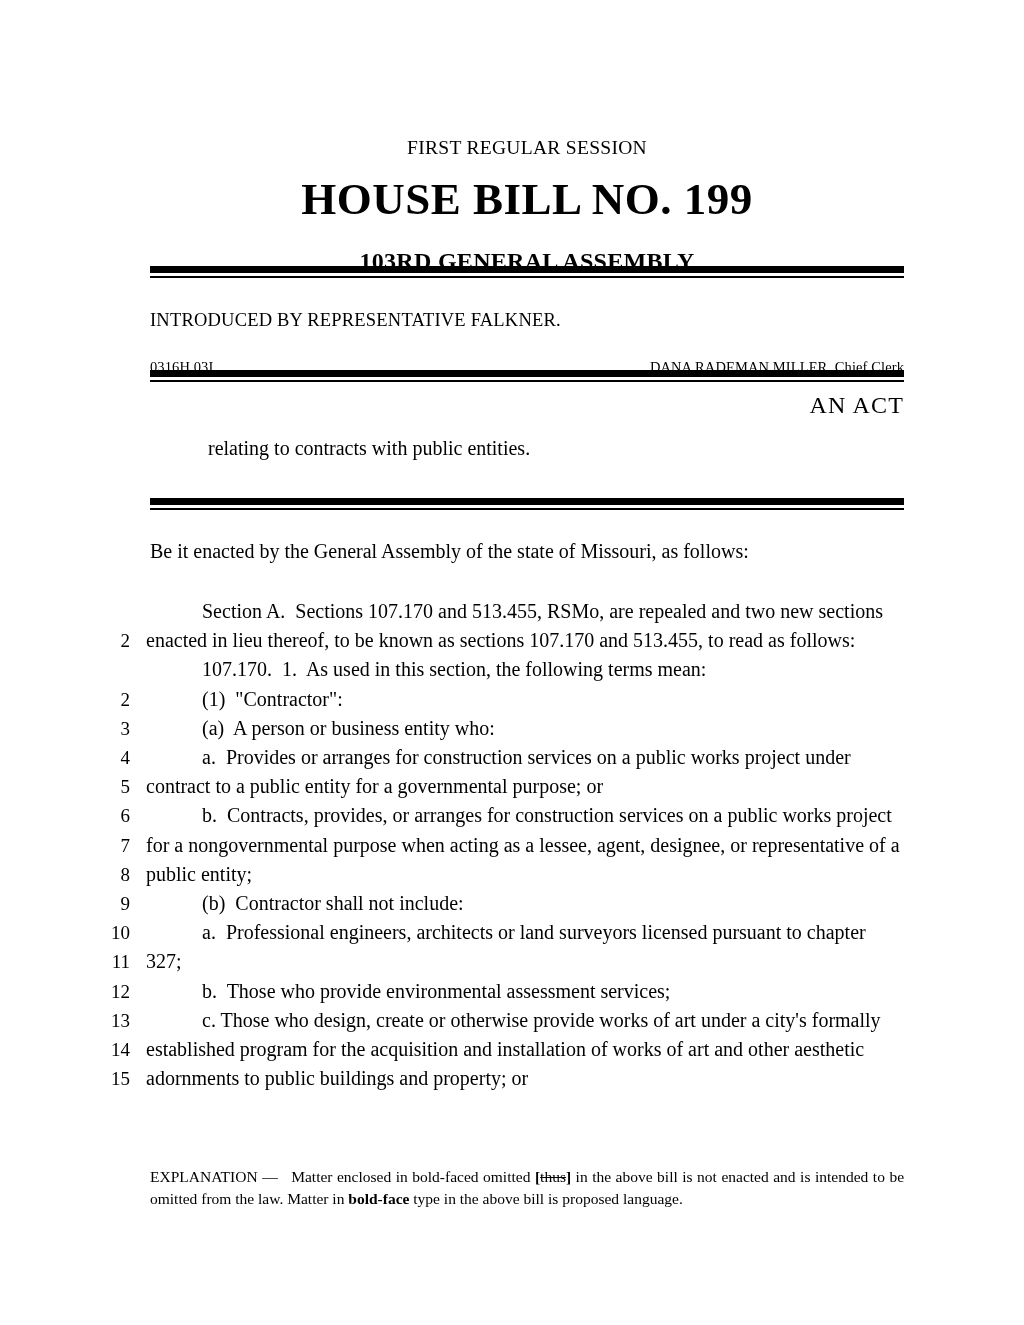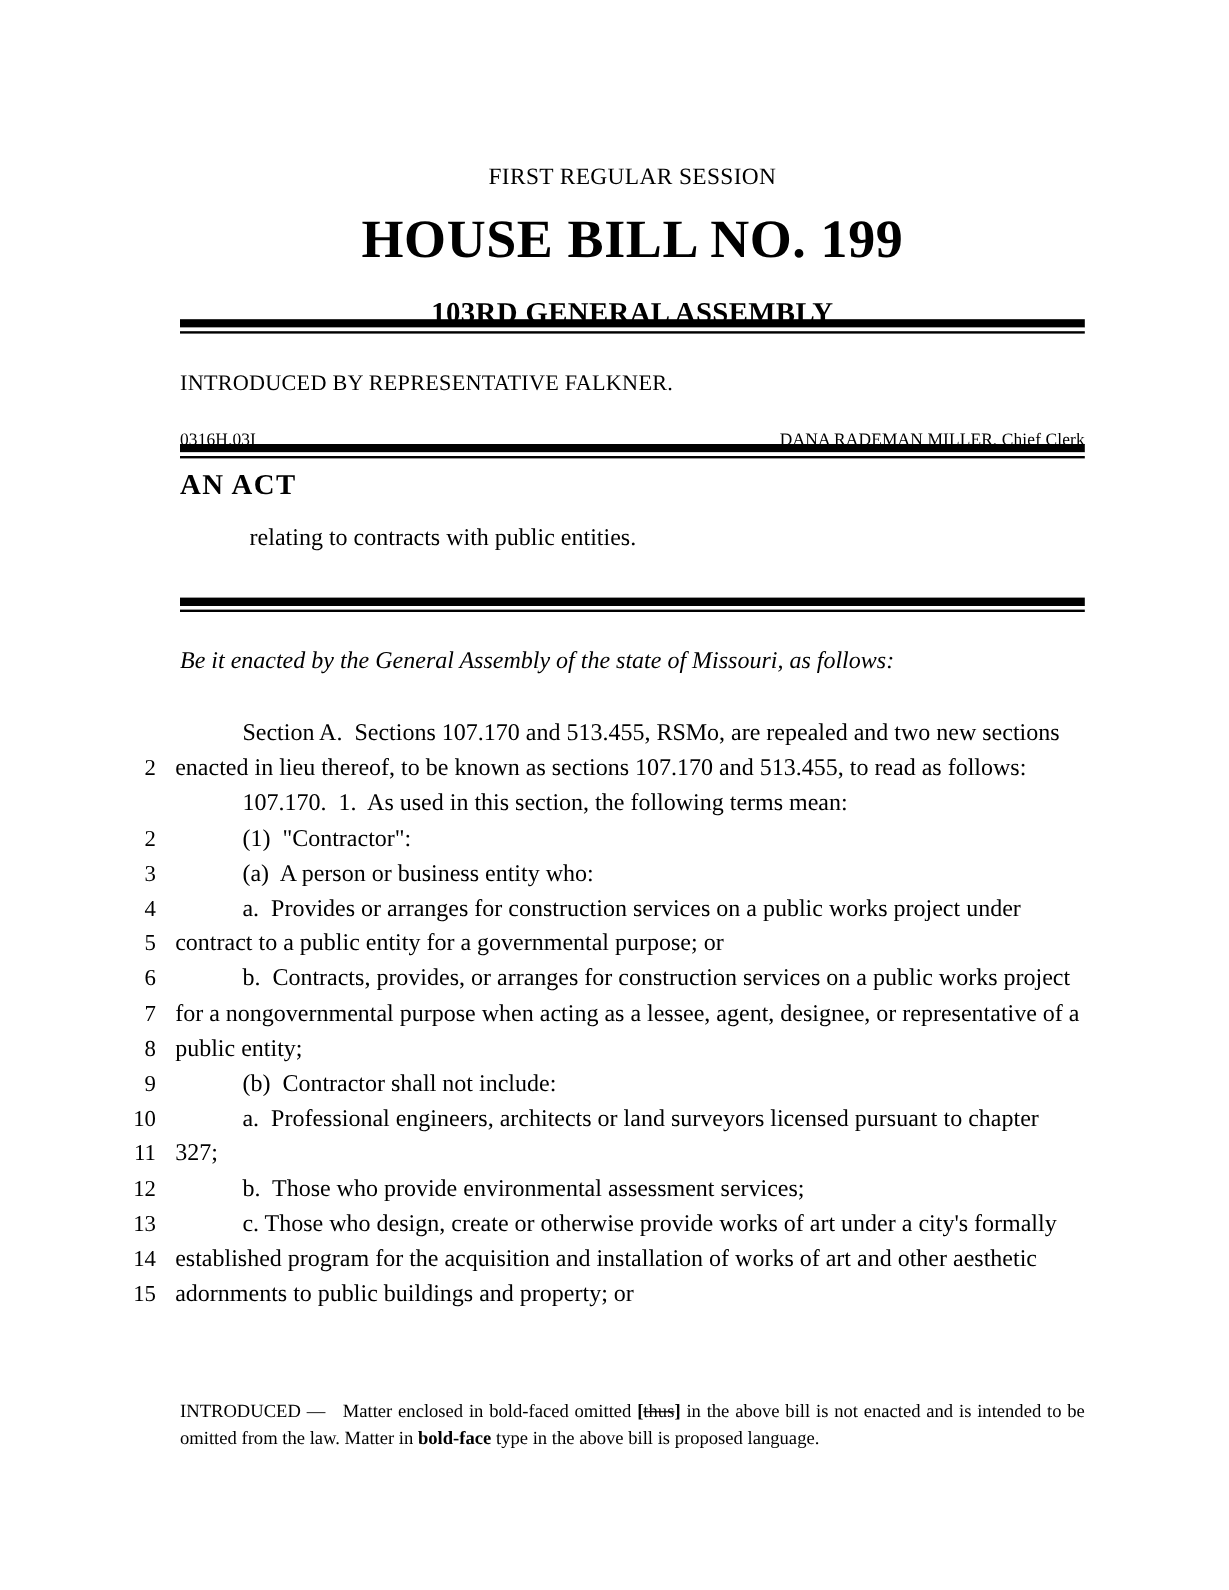--- a/index.html
+++ b/index.html
@@ -102,23 +102,23 @@
   }
   .credit-row .doc-id { letter-spacing: 0.1px; }
   .credit-row .clerk  { letter-spacing: 0.1px; }
 
   
   .an-act {
     position: absolute;
     left: 150px;
     top: 392px;
     width: 754px;
-    text-align: left;
+    text-align: right;
     font-size: 24px;
-    font-weight: bold;
+    font-weight: normal;
     letter-spacing: 1.2px;
   }
   .act-summary {
     position: absolute;
     left: 150px;
     top: 434px;
     width: 754px;
     font-size: 20px;
     line-height: 29px;
     text-align: justify;
@@ -129,21 +129,20 @@
     margin-left: 58px;
   }
 
   
   .enacting {
     position: absolute;
     left: 150px;
     top: 537px;
     width: 754px;
     font-size: 20px;
-    font-style: italic;
     line-height: 29px;
   }
 
   
   .body-block {
     position: absolute;
     left: 104px;
     top: 597px;
     width: 800px;
   }
@@ -301,16 +300,16 @@
         <span class="ln">14</span>
         <span class="lt"><span>established program for the acquisition and installation of works of art and other aesthetic</span></span>
       </div>
       <div class="body-line">
         <span class="ln">15</span>
         <span class="lt nojust"><span>adornments to public buildings and property; or</span></span>
       </div>
     </div>
 
   <div class="explanation">
-    <span>INTRODUCED</span><span class="em-dash">&nbsp;<span>—</span>&nbsp;&nbsp;&nbsp;</span><span>Matter enclosed in bold-faced omitted </span><b>[</b><span class="strike">thus</span><b>]</b><span> in the above bill is not enacted and is intended to be omitted from the law. Matter in </span><b>bold-face</b><span> type in the above bill is proposed language.</span>
+    <span>EXPLANATION</span><span class="em-dash">&nbsp;<span>—</span>&nbsp;&nbsp;&nbsp;</span><span>Matter enclosed in bold-faced omitted </span><b>[</b><span class="strike">thus</span><b>]</b><span> in the above bill is not enacted and is intended to be omitted from the law. Matter in </span><b>bold-face</b><span> type in the above bill is proposed language.</span>
   </div>
 
 </div>
 
 </body></html>

